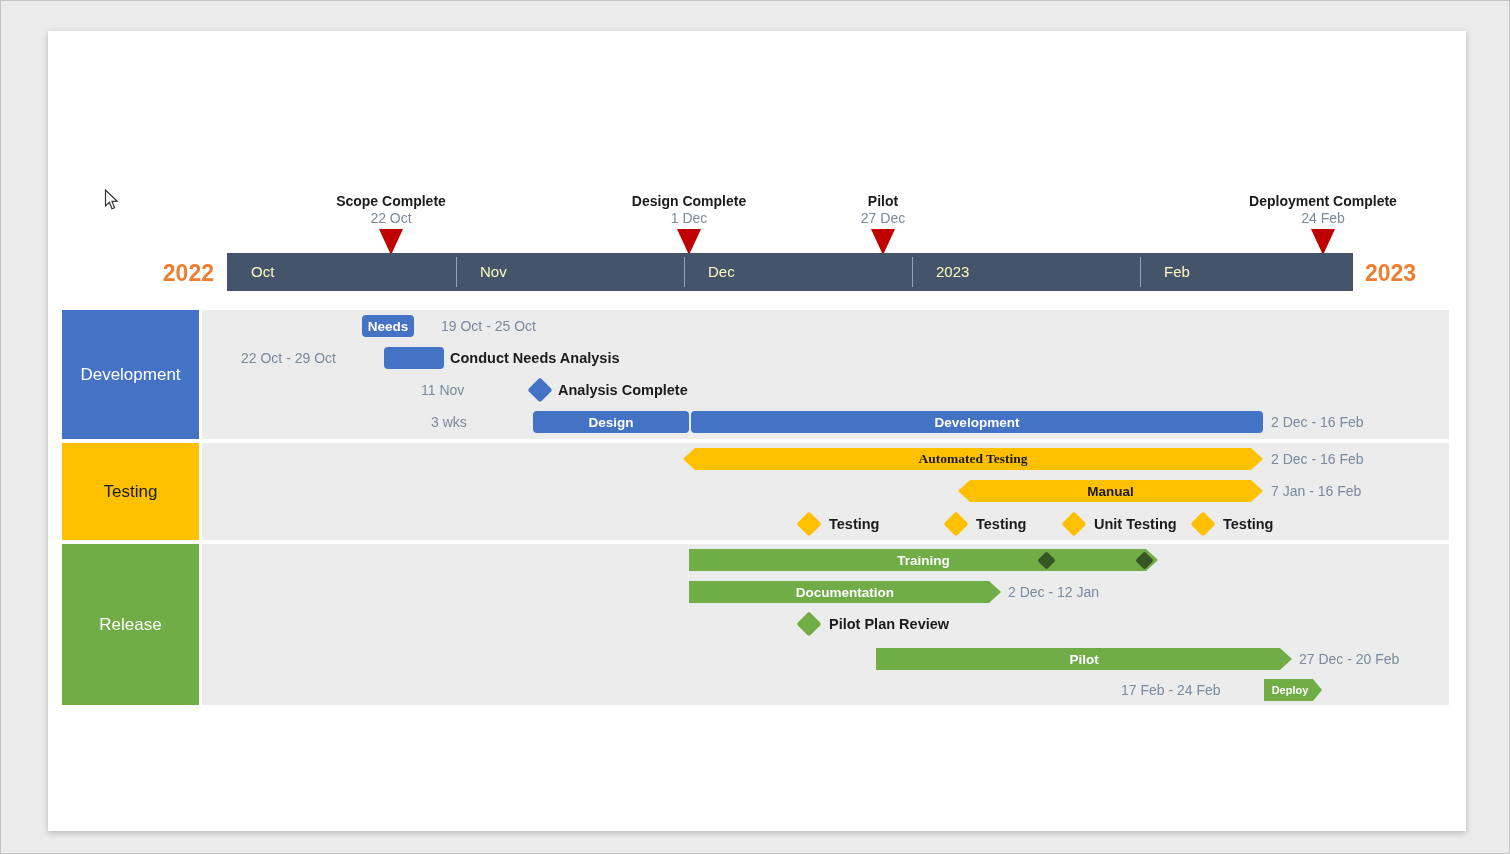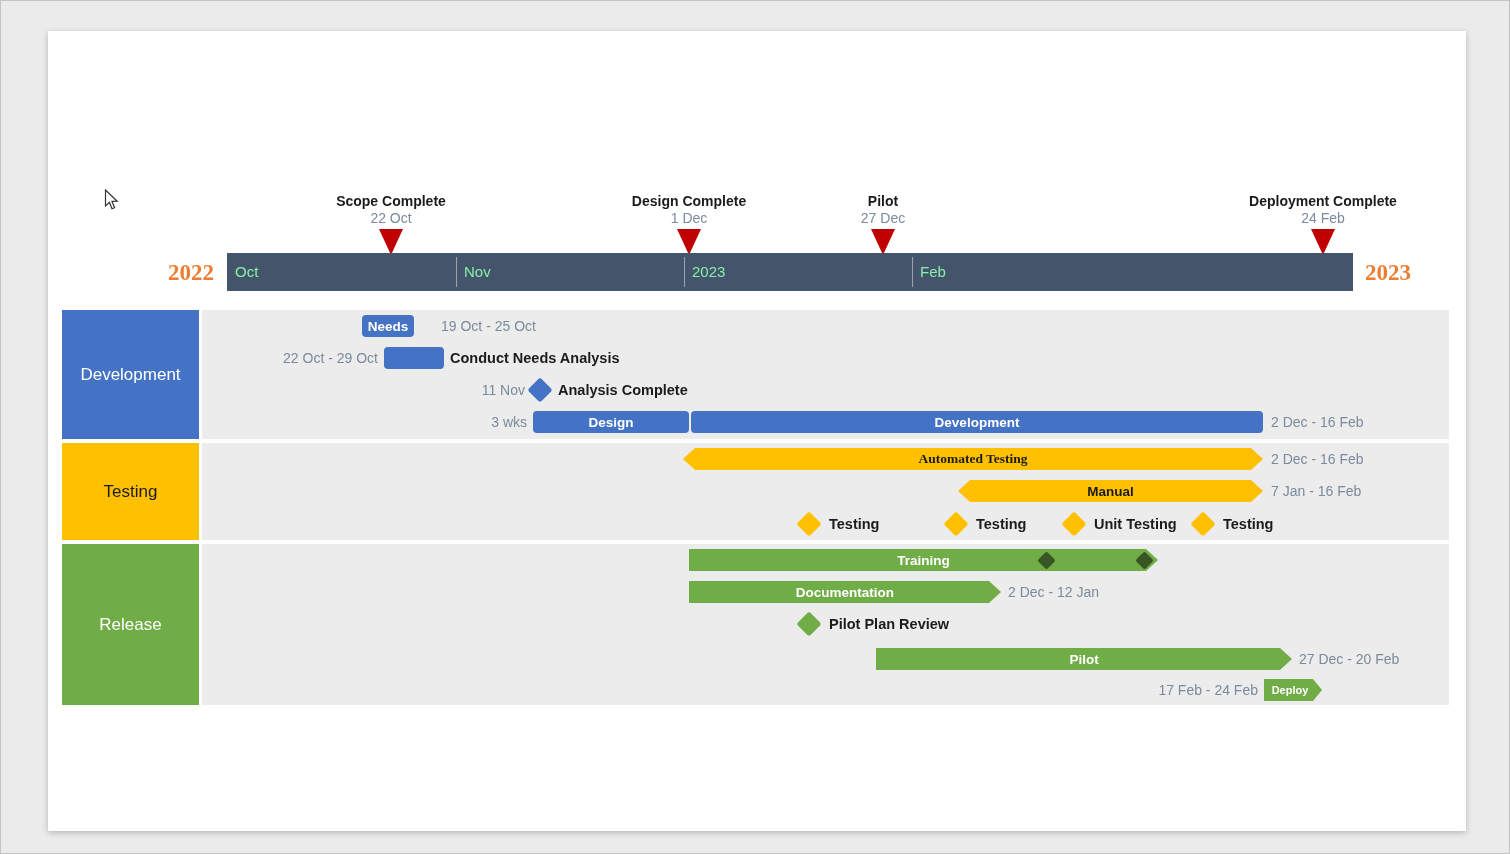--- a/index.html
+++ b/index.html
@@ -9,23 +9,23 @@
   .card { position:absolute; left:47px; top:30px; width:1418px; height:800px; background:#ffffff; box-shadow:0 2px 6px rgba(0,0,0,0.22); }
 
   
   .ms { position:absolute; width:220px; text-align:center; }
   .ms .t { font-size:14px; font-weight:bold; color:#1b1b1b; line-height:17px; }
   .ms .d { font-size:14px; color:#7b8a9c; line-height:17px; }
   .tri { position:absolute; width:24px; height:26px; background:#c00000; clip-path:polygon(0 0,100% 0,50% 100%); }
 
   
   .band { position:absolute; left:226px; top:252px; width:1126px; height:38px; background:#44546a; display:flex; }
-  .mcell { position:relative; flex:0 0 auto; color:#86efac; font-size:15px; line-height:38px; padding-left:8px; }
+  .mcell { position:relative; flex:0 0 auto; color:#fef9c3; font-size:15px; line-height:38px; padding-left:24px; }
   .mcell + .mcell::before { content:""; position:absolute; left:0; top:4px; bottom:4px; width:1px; background:rgba(255,255,255,0.45); }
-  .year { position:absolute; font-size:23px; font-weight:bold; color:#ed7d31; line-height:28px;font-family:Liberation Serif, serif; }
+  .year { position:absolute; font-size:23px; font-weight:bold; color:#ed7d31; line-height:28px; }
 
   
   .lane-label { position:absolute; left:61px; width:137px; display:flex; align-items:center; justify-content:center; font-size:17px; }
   .lane-bg { position:absolute; left:201px; width:1247px; background:#ececec; }
 
   
   .bar { position:absolute; height:22px; display:flex; align-items:center; justify-content:center; }
   .bar .bl { font-size:13.5px; font-weight:bold; white-space:nowrap; }
   .blue { background:#4472c4; color:#ffffff; border-radius:3px; }
   .yellow { background:#ffc000; color:#1b1b1b; }
@@ -35,21 +35,21 @@
   .arrow-lr { clip-path:polygon(12px 0, calc(100% - 12px) 0, 100% 50%, calc(100% - 12px) 100%, 12px 100%, 0 50%); border-radius:0; }
   .arrow-r-sm { clip-path:polygon(0 0, calc(100% - 9px) 0, 100% 50%, calc(100% - 9px) 100%, 0 100%); border-radius:0; }
 
   .diamond { position:absolute; width:18px; height:18px; transform:rotate(45deg); border-radius:3px; }
   .dm-blue { background:#4472c4; }
   .dm-yellow { background:#ffc000; }
   .dm-green { background:#70ad47; }
   .dm-dark { background:#375623; width:13px; height:13px; border-radius:2px; }
 
   .date { position:absolute; font-size:14px; color:#7b8a9c; white-space:nowrap; line-height:17px; }
-  .date.r { text-align:right; }
+  .date.r { }
   .tname { position:absolute; font-size:14.5px; font-weight:bold; color:#1b1b1b; white-space:nowrap; line-height:17px; }
 
   .cursor { position:absolute; left:103px; top:188px; }
 </style>
 </head>
 <body>
 
 <div class="stage">
   <div class="card"></div>
 
@@ -76,20 +76,21 @@
     <div class="d">24 Feb</div>
   </div>
   <div class="tri" style="left:1310px; top:228px;"></div>
 
   <div class="year" style="left:128px; top:258px; width:85px; text-align:right;">2022</div>
   <div class="year" style="left:1364px; top:258px;">2023</div>
 
   <div class="band">
     <div class="mcell" style="width:229px;">Oct</div>
     <div class="mcell" style="width:228px;">Nov</div>
+    <div class="mcell" style="width:228px;">Dec</div>
     <div class="mcell" style="width:228px;">2023</div>
     <div class="mcell" style="width:213px;">Feb</div>
   </div>
 
   <div class="lane-bg" style="top:309px; height:129px;"></div>
   <div class="lane-bg" style="top:442px; height:97px;"></div>
   <div class="lane-bg" style="top:543px; height:161px;"></div>
 
   <div class="lane-label" style="top:309px; height:129px; background:#4472c4; color:#ffffff;">Development</div>
   <div class="lane-label" style="top:442px; height:97px; background:#ffc000; color:#1b1b1b;">Testing</div>

